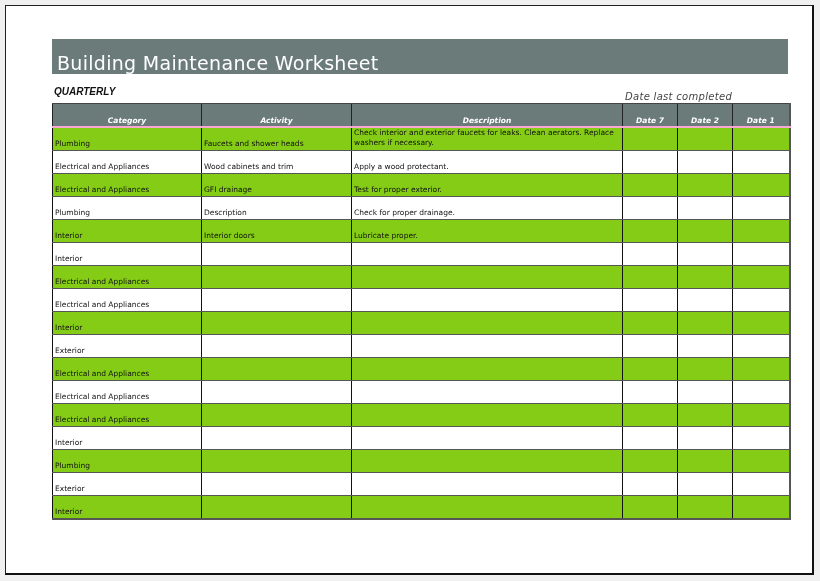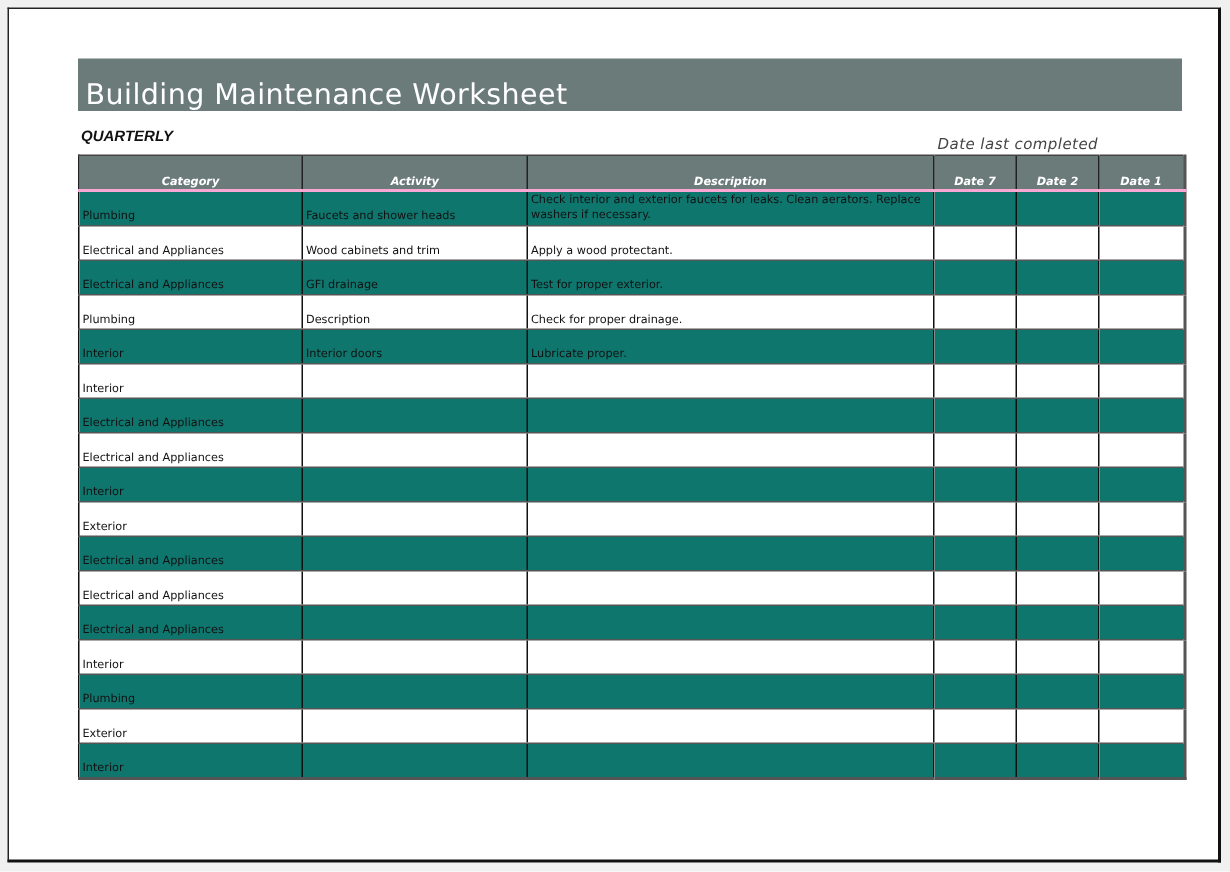--- a/index.html
+++ b/index.html
@@ -5,21 +5,21 @@
   html,body{margin:0;padding:0;}
   body{width:820px;height:581px;background:#f0f0f0;position:relative;overflow:hidden;font-family:"DejaVu Sans",sans-serif;}
   .page{position:absolute;left:5px;top:5px;width:809px;height:570px;background:#fff;border:1px solid #222;border-right:2px solid #111;border-bottom:2px solid #111;box-sizing:border-box;}
   .titlebar{position:absolute;left:46px;top:33px;width:736px;height:35px;background:#6b7b7a;}
   .title{position:absolute;left:5px;bottom:0px;color:#fff;font-family:"DejaVu Sans",sans-serif;font-size:19px;letter-spacing:0.3px;line-height:22px;}
   .period{position:absolute;left:48px;top:80px;font-family:"Liberation Sans",sans-serif;font-weight:bold;font-style:italic;font-size:10px;color:#111;}
   .datelast{position:absolute;left:619px;top:85px;font-family:"DejaVu Sans",sans-serif;font-style:italic;font-size:10px;color:#444;letter-spacing:0.3px;}
   table{position:absolute;left:46px;top:97px;border-collapse:collapse;table-layout:fixed;width:737px;}
   th{background:#6b7b7a;color:#fff;font-family:"DejaVu Sans",sans-serif;font-style:italic;font-weight:bold;font-size:7.5px;text-align:center;vertical-align:bottom;padding:0 2px 1px 2px;height:21px;border-left:1px solid #222;border-top:1px solid #444;border-bottom:2px solid #f9a8d4;}
   td{font-family:"DejaVu Sans",sans-serif;font-size:7.5px;color:#111;vertical-align:bottom;padding:0 2px 2px 2px;height:20px;border-left:1px solid #111;border-bottom:1px solid #555;white-space:nowrap;overflow:hidden;}
-  tr.shade td{background:#0f766e;}
+  tr.shade td{background:#84cc16;}
   td.desc2{white-space:normal;line-height:10px;padding-bottom:2px;}
   table tr > *:last-child{border-right:2px solid #555;}
   table tr:last-child td{border-bottom:2px solid #555;}
 </style>
 </head>
 <body>
 
 <div class="page">
   <div class="titlebar">
     <span class="title">Building Maintenance Worksheet</span>

